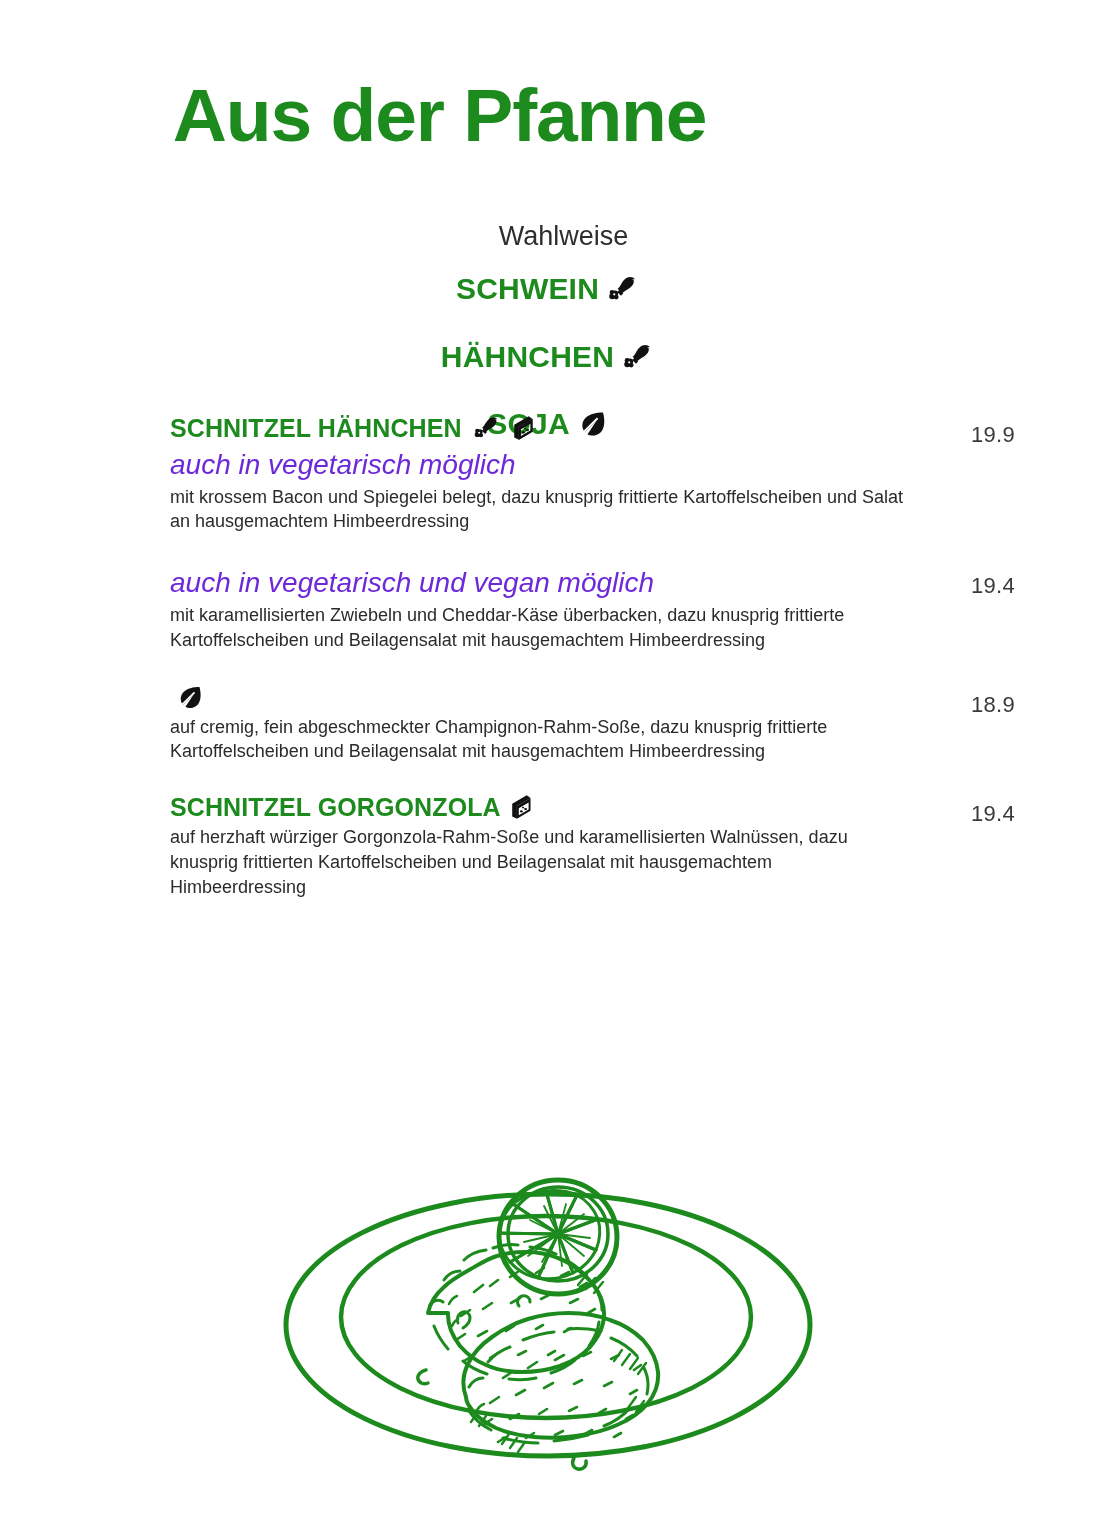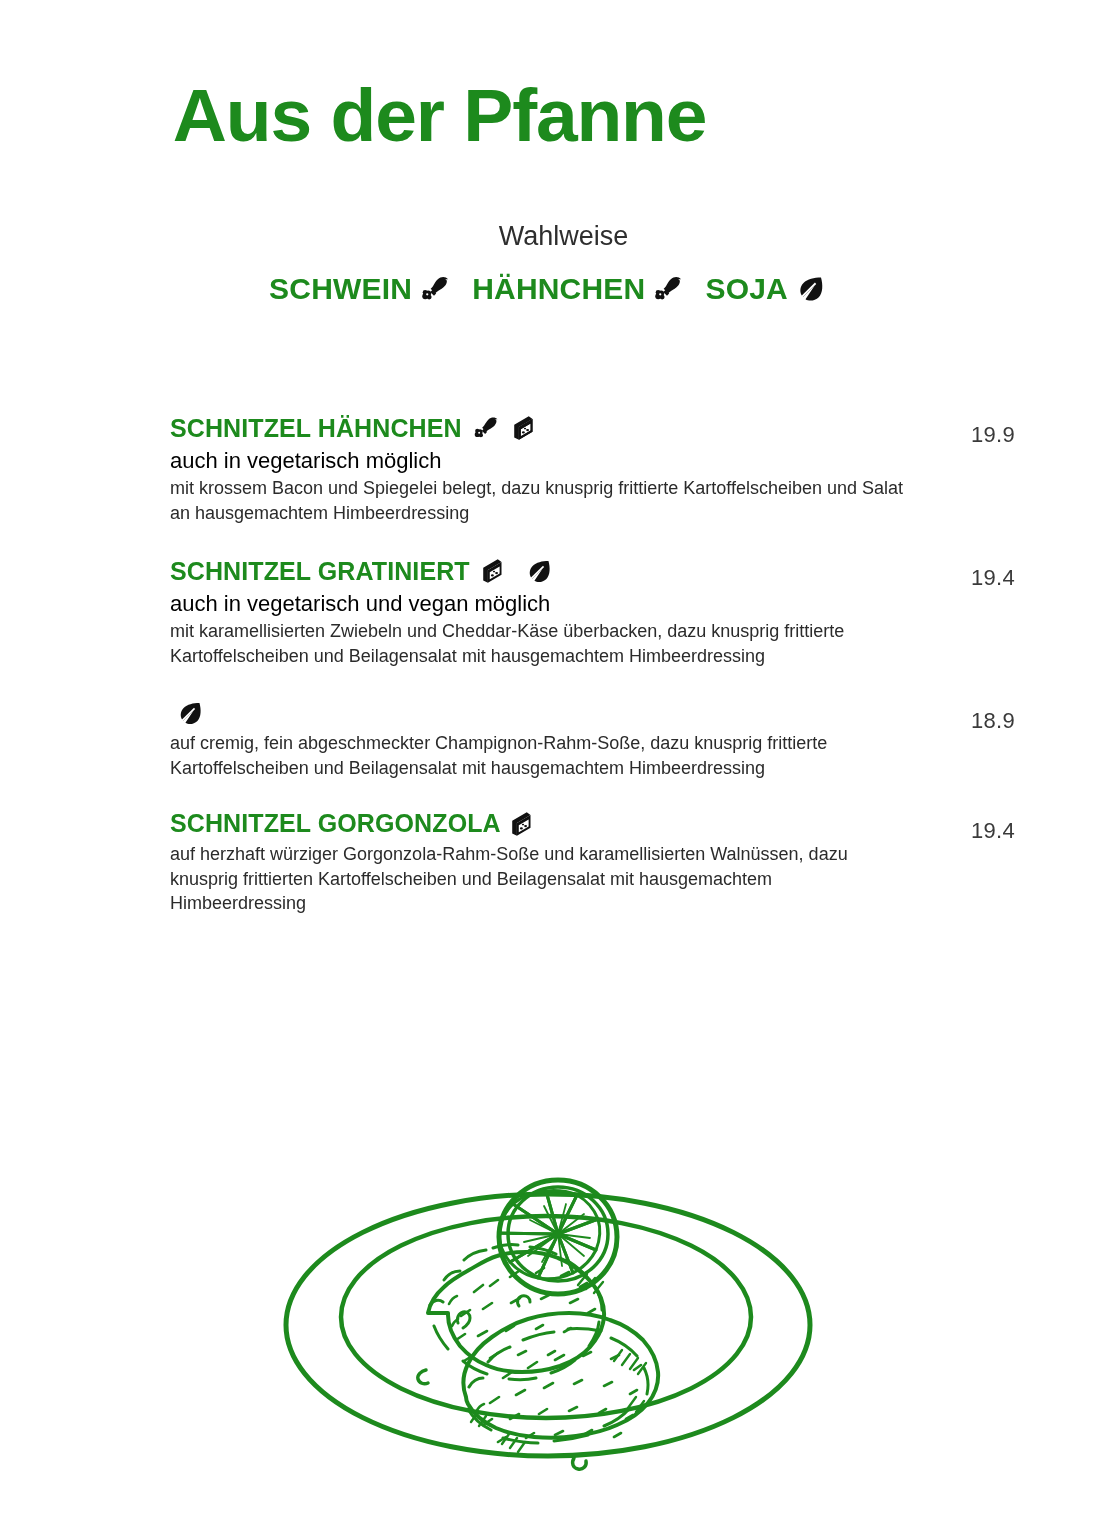--- a/index.html
+++ b/index.html
@@ -41,21 +41,22 @@
     line-height: 1;
   }
   .choices {
     position: absolute;
     top: 272px;
     left: 0;
     width: 1095px;
     display: flex;
     justify-content: center;
     align-items: center;
-    gap: 20px;
+    gap: 34px;
+    flex-direction: column;
   }
   .choice {
     display: flex;
     align-items: center;
     gap: 6px;
   }
   .choice-label {
     font-size: 30px;
     font-weight: bold;
     color: #1d8a1d;
@@ -82,22 +83,23 @@
   }
   .item-name {
     font-size: 25px;
     font-weight: bold;
     color: #1d8a1d;
     letter-spacing: 0.1px;
     line-height: 1.15;
     white-space: nowrap;
   }
   .item-note {
-    font-size: 22px;
-    color: #000000;
+    font-size: 28px;
+    font-style: italic;
+    color: #6d28d9;
     line-height: 1.38;
     margin-bottom: 0px;
   }
   .item-desc {
     font-size: 18px;
     color: #2b2b2b;
     line-height: 1.38;
     max-width: 740px;
   }
   .item-price {
@@ -217,38 +219,20 @@
           <ellipse cx="32" cy="33" rx="2.4" ry="1.8" fill="#111111"></ellipse>
         </svg>
       </span>
     </div>
     <div class="item-note">auch in vegetarisch möglich</div>
     <div class="item-desc">mit krossem Bacon und Spiegelei belegt, dazu knusprig frittierte Kartoffelscheiben und Salat an hausgemachtem Himbeerdressing</div>
     <div class="item-price">19.9</div>
   </div>
 
   <div class="menu-item" style="margin-top:30px;">
-    <div class="item-head">
-      <span class="item-name">SCHNITZEL GRATINIERT</span>
-      <span class="icon">
-        <svg width="30" height="30" viewBox="0 0 64 64" aria-hidden="true">
-          <path fill="#111111" d="M40 7L9 25v27l10 5V30l29-17-8-6z"></path>
-          <path fill="#111111" d="M19 30v27l29-17V13L19 30z m25-7.5v15L23 49.5v-15l21-12z"></path>
-          <ellipse cx="28.5" cy="41.5" rx="3.2" ry="2.4" fill="#111111"></ellipse>
-          <ellipse cx="37.5" cy="36.5" rx="3.2" ry="2.4" fill="#111111"></ellipse>
-          <ellipse cx="32" cy="33" rx="2.4" ry="1.8" fill="#111111"></ellipse>
-        </svg>
-      </span>
-      <span class="icon" style="margin-left:6px;">
-        <svg width="29" height="29" viewBox="0 0 64 64" aria-hidden="true">
-          <path fill="#111111" d="M54 9C40 9 27 12 19 20c-8 8-8 20-2 27 0 0 0.6 0.6 0.9 0.9L41 25.5l-18 26.8c7.3 5 19 3.5 26.5-4C58 40 58 23 54 9z"></path>
-          <path fill="#ffffff" d="M44.5 21.8L15.2 50.5l-2.6-2.6 29.3-28.7z"></path>
-        </svg>
-      </span>
-    </div>
     <div class="item-note">auch in vegetarisch und vegan möglich</div>
     <div class="item-desc">mit karamellisierten Zwiebeln und Cheddar-Käse überbacken, dazu knusprig frittierte Kartoffelscheiben und Beilagensalat mit hausgemachtem Himbeerdressing</div>
     <div class="item-price">19.4</div>
   </div>
 
   <div class="menu-item" style="margin-top:30px;">
     <div class="item-head">
       <span class="icon" style="margin-left:5px;">
         <svg width="29" height="29" viewBox="0 0 64 64" aria-hidden="true">
           <path fill="#111111" d="M54 9C40 9 27 12 19 20c-8 8-8 20-2 27 0 0 0.6 0.6 0.9 0.9L41 25.5l-18 26.8c7.3 5 19 3.5 26.5-4C58 40 58 23 54 9z"></path>

